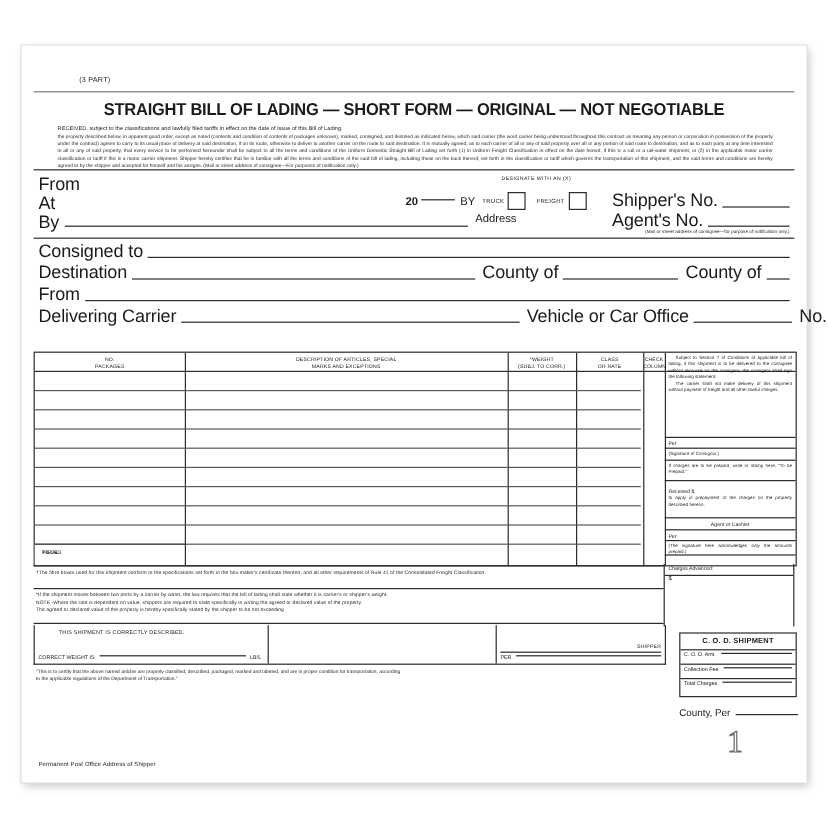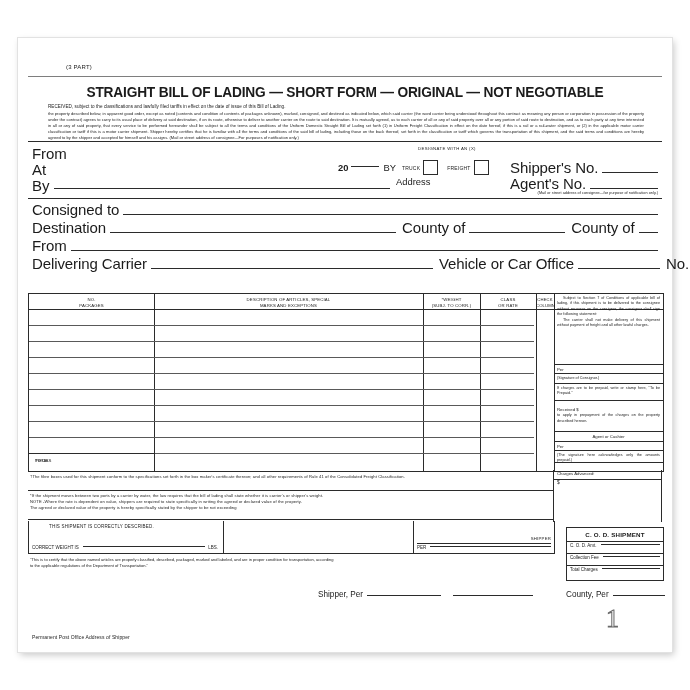--- a/index.html
+++ b/index.html
@@ -330,25 +330,20 @@
         <span>Collection Fee</span>
         <span class="rule"></span>
       </div>
       <div class="hl" style="top:37px"></div>
       <div class="r" style="top:39px">
         <span>Total Charges</span>
         <span class="rule"></span>
       </div>
     </div>
 
-    <div id="sper">
-      <span>Shipper, Per</span>
-      <span class="rule" style="flex:0 0 74px"></span>
-      <span class="rule" style="flex:0 0 80px;margin-left:12px"></span>
-    </div>
     <div id="aper">
       <span>County, Per</span>
       <span class="rule" style="flex:0 0 52px"></span>
     </div>
 
     <div id="num1">1</div>
     <div id="ppo">Permanent Post Office Address of Shipper</div>
 
   </div>
 </div>

